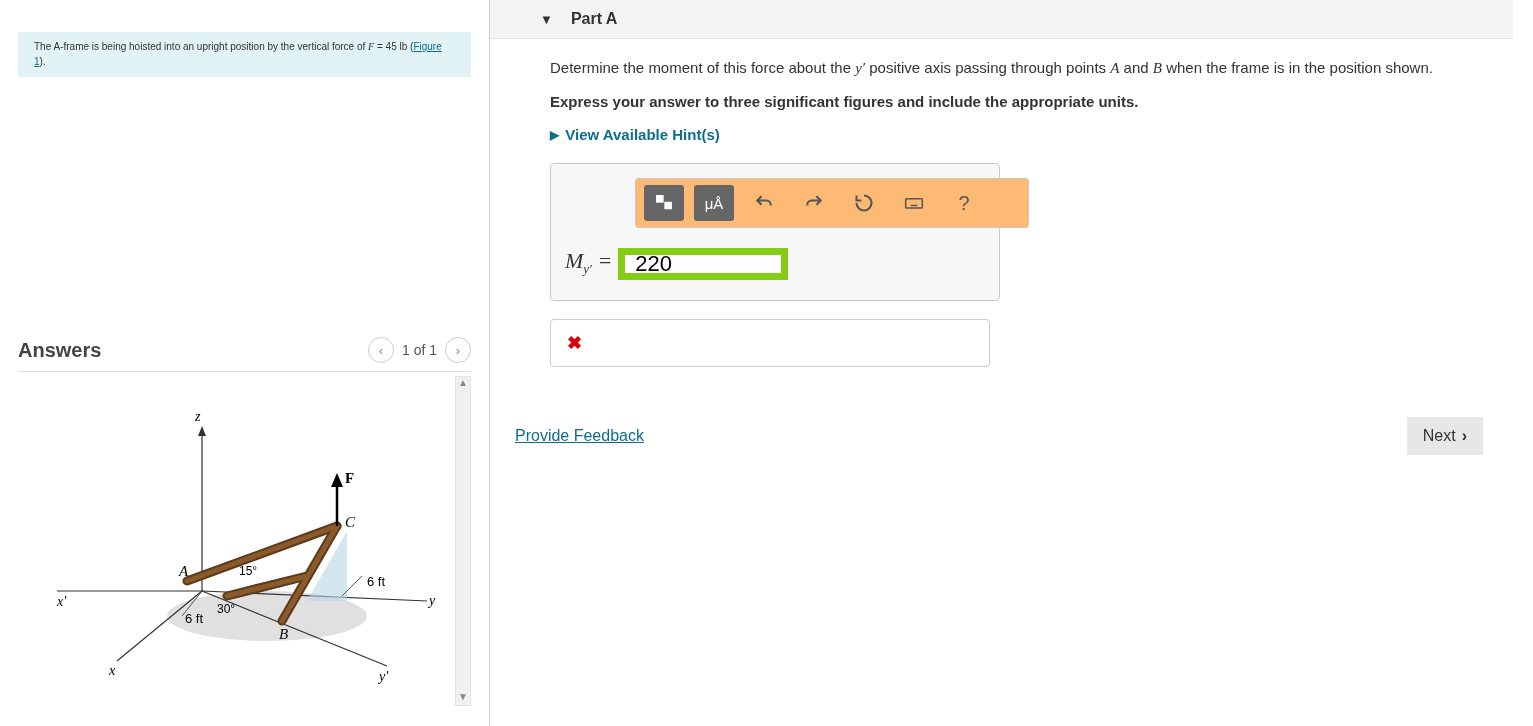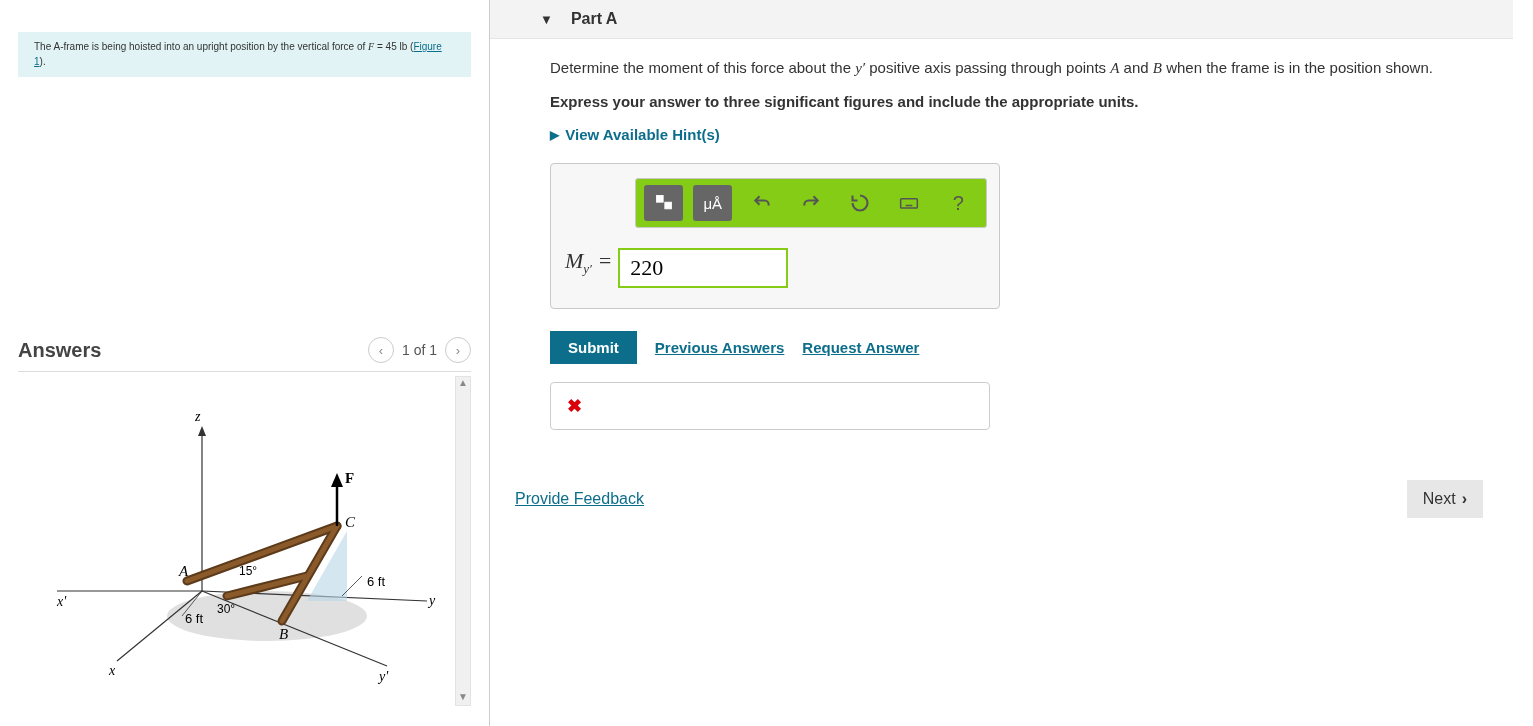--- a/index.html
+++ b/index.html
@@ -71,35 +71,35 @@
   .question-text { font-size: 15px; line-height: 1.4; margin-bottom: 14px; }
   .question-text .serif { font-family: "Times New Roman", serif; }
   .instruct { font-weight: bold; margin-bottom: 16px; font-size:15px;}
   .hints-toggle { color: #0d6e8c; font-weight: bold; cursor: pointer; display:flex; align-items:center; gap:6px; margin-bottom:20px;}
   .hints-toggle .caret2{ font-size:12px;}
   .answer-panel{
     border:1px solid #c9c9c9; background:#f7f7f7; border-radius:4px;
     width:450px; padding:14px 14px 20px 14px;
   }
   .toolbar{
-    background:#84cc16; border:1px solid #c9c9c9; border-radius:3px;
+    background:#fdba74; border:1px solid #c9c9c9; border-radius:3px;
     margin-left:70px;
     padding:6px 8px; display:flex; align-items:center; gap:10px;
-    width:352px;
+    width:394px;
   }
   .tbtn{ width:40px; height:36px; border-radius:3px; border:none; background:#666; color:#fff;
          display:inline-flex; align-items:center; justify-content:center; font-size:14px; cursor:pointer;}
   .tbtn.light{ background:transparent; color:#555;}
   .tbtn svg{width:20px;height:20px;}
   .answer-row{ display:flex; align-items:flex-start; gap:6px; margin-top:20px;}
   .answer-label{ font-family:"Times New Roman", serif; font-style:italic; font-size:22px;}
   .answer-label sub{ font-size:13px;}
   .ansinput{
-    border:2px solid #84cc16; height:40px; font-size:22px;
-    font-family:Liberation Serif, serif; padding:0 10px; background:#fff;
+    border:7px solid #84cc16; height:32px; font-size:22px;
+    font-family:Liberation Sans, sans-serif; padding:0 10px; background:#fff;
   }
   .ansinput.value{ width:170px;}
   .ansinput.unit{ width:180px;}
   .submit-row{ margin-top:22px; display:flex; align-items:center; gap:18px;}
   .submit-btn{
     background:#0d6e8c; color:#fff; border:none; padding:8px 18px;
     font-size:15px; font-weight:bold; cursor:pointer;
   }
   .linkish{ color:#0d6e8c; text-decoration:underline; font-weight:bold; font-size:15px; cursor:pointer;}
   .feedback-box{
@@ -252,25 +252,20 @@
       </div>
 
       <div class="answer-row">
         <span class="answer-label">
           <span>M</span><sub>y′</sub><span> = </span>
         </span>
         <input class="ansinput value" value="220" style="">
       </div>
     </div>
 
-    <div class="submit-row">
-      <button class="submit-btn">Submit</button>
-      <span class="linkish">Previous Answers</span>
-      <span class="linkish">Request Answer</span>
-    </div>
 
     <div class="feedback-box">
       <span class="xicon">✖</span>
     </div>
 
     <div class="footer-row">
       <a href="#" class="provide">Provide Feedback</a>
       <button class="next-btn">
         <span>Next</span>
         <span class="chev">›</span>

